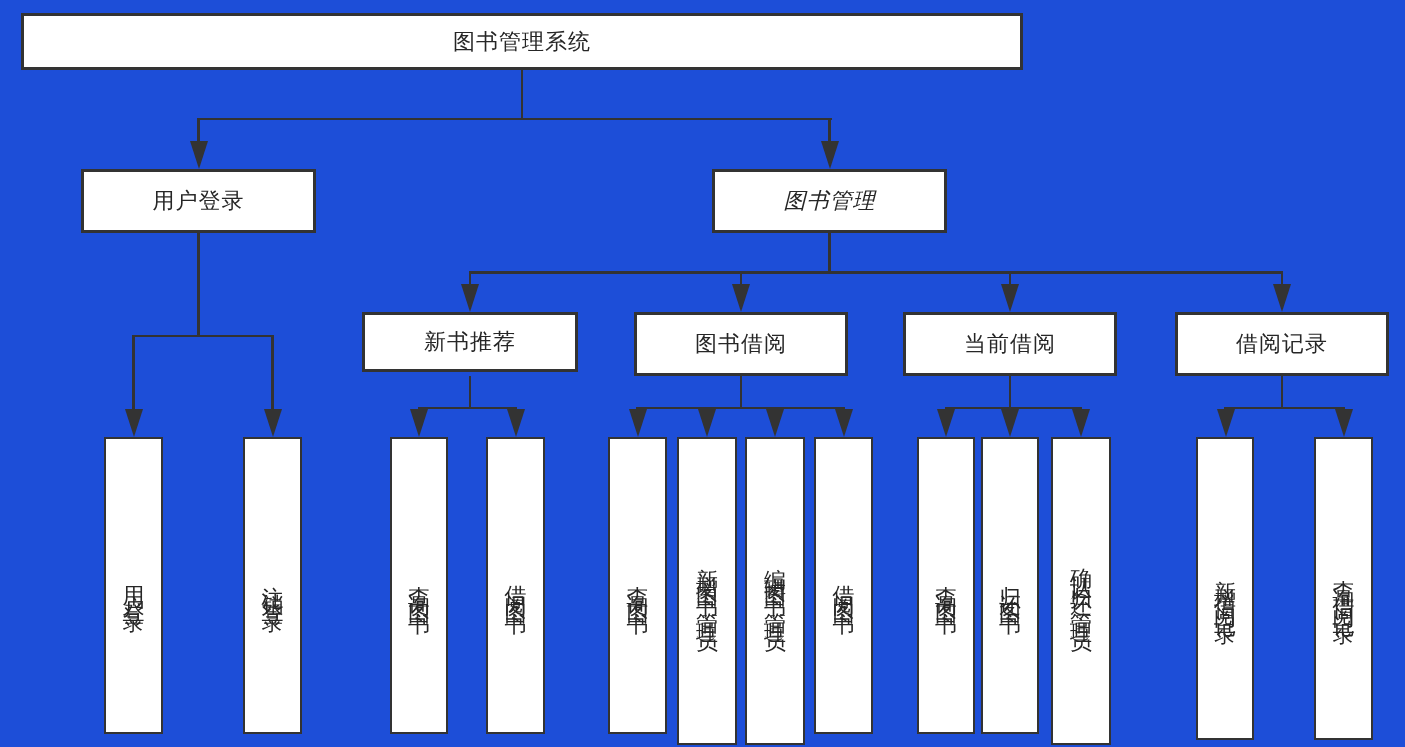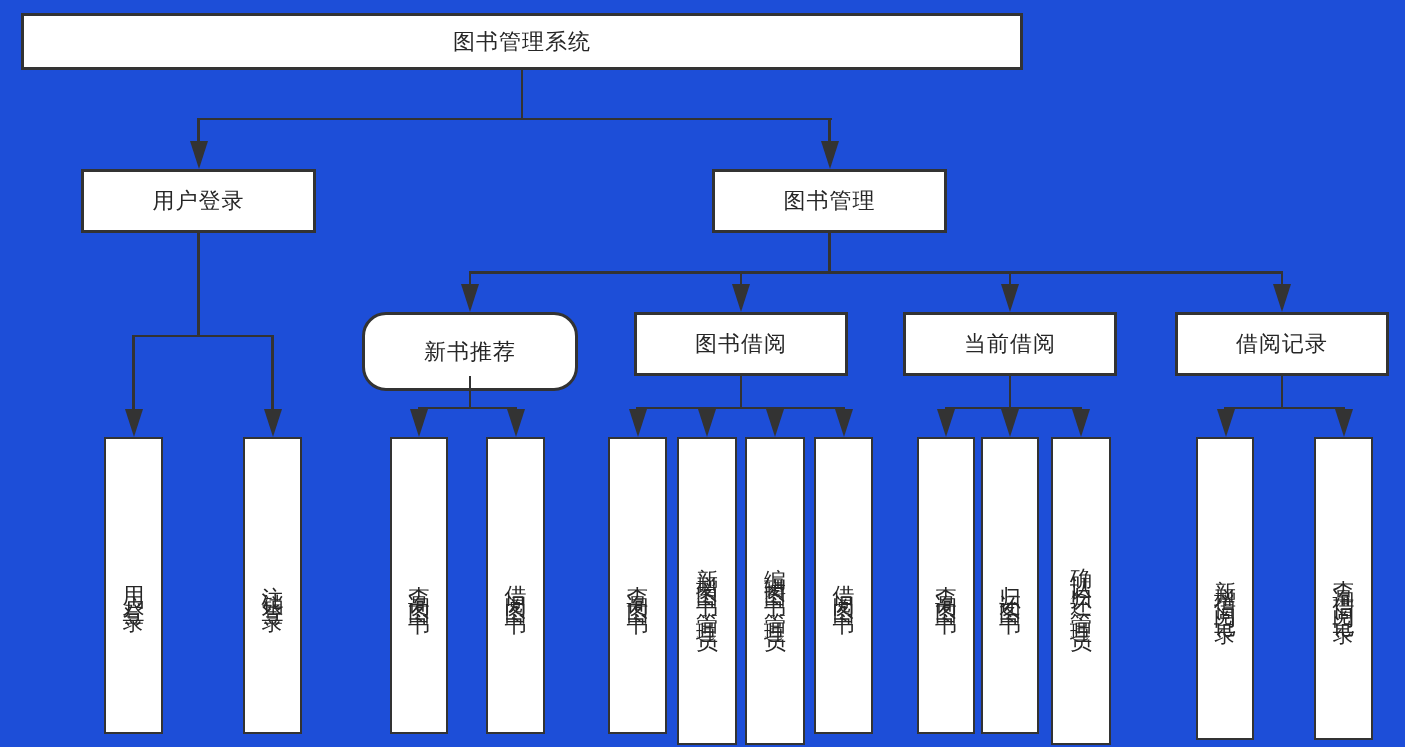--- a/index.html
+++ b/index.html
@@ -68,21 +68,21 @@
   <div class="vl" style="left:520.75px;top:69px;height:50px;"></div>
   <div class="hl" style="left:197.25px;top:117.5px;width:634.5px;"></div>
   <div class="vl" style="left:197.25px;top:117.5px;height:26px;"></div>
   <div class="arrow" style="left:189.5px;top:141px;"></div>
   <div class="vl" style="left:828.25px;top:117.5px;height:26px;"></div>
   <div class="arrow" style="left:820.5px;top:141px;"></div>
 
   <div class="box" style="left:81px;top:169px;width:235px;height:64px;">
     <span>用户登录</span>
   </div>
-  <div class="box" style="left:712px;top:169px;width:235px;height:64px;">
+  <div class="box" style="left:712px;top:169px;width:235px;height:64px;font-style:italic;">
     <span>图书管理</span>
   </div>
 
   <div class="vl" style="left:197.25px;top:232px;height:104px;"></div>
   <div class="hl" style="left:132.25px;top:334.5px;width:141.5px;"></div>
   <div class="vl" style="left:132.25px;top:334.5px;height:76px;"></div>
   <div class="arrow" style="left:124.5px;top:409px;"></div>
   <div class="vl" style="left:271.25px;top:334.5px;height:76px;"></div>
   <div class="arrow" style="left:263.5px;top:409px;"></div>
 
@@ -90,21 +90,21 @@
   <div class="hl" style="left:468.75px;top:271px;width:814px;"></div>
   <div class="vl" style="left:468.75px;top:271px;height:16px;"></div>
   <div class="arrow" style="left:461px;top:284px;"></div>
   <div class="vl" style="left:739.75px;top:271px;height:16px;"></div>
   <div class="arrow" style="left:732px;top:284px;"></div>
   <div class="vl" style="left:1008.75px;top:271px;height:16px;"></div>
   <div class="arrow" style="left:1001px;top:284px;"></div>
   <div class="vl" style="left:1280.75px;top:271px;height:16px;"></div>
   <div class="arrow" style="left:1273px;top:284px;"></div>
 
-  <div class="box" style="left:362px;top:312px;width:216px;height:79px;border-radius:24px;">
+  <div class="box" style="left:362px;top:312px;width:216px;height:60px;">
     <span>新书推荐</span>
   </div>
   <div class="box" style="left:634px;top:312px;width:214px;height:64px;">
     <span>图书借阅</span>
   </div>
   <div class="box" style="left:903px;top:312px;width:214px;height:64px;">
     <span>当前借阅</span>
   </div>
   <div class="box" style="left:1175px;top:312px;width:214px;height:64px;">
     <span>借阅记录</span>

